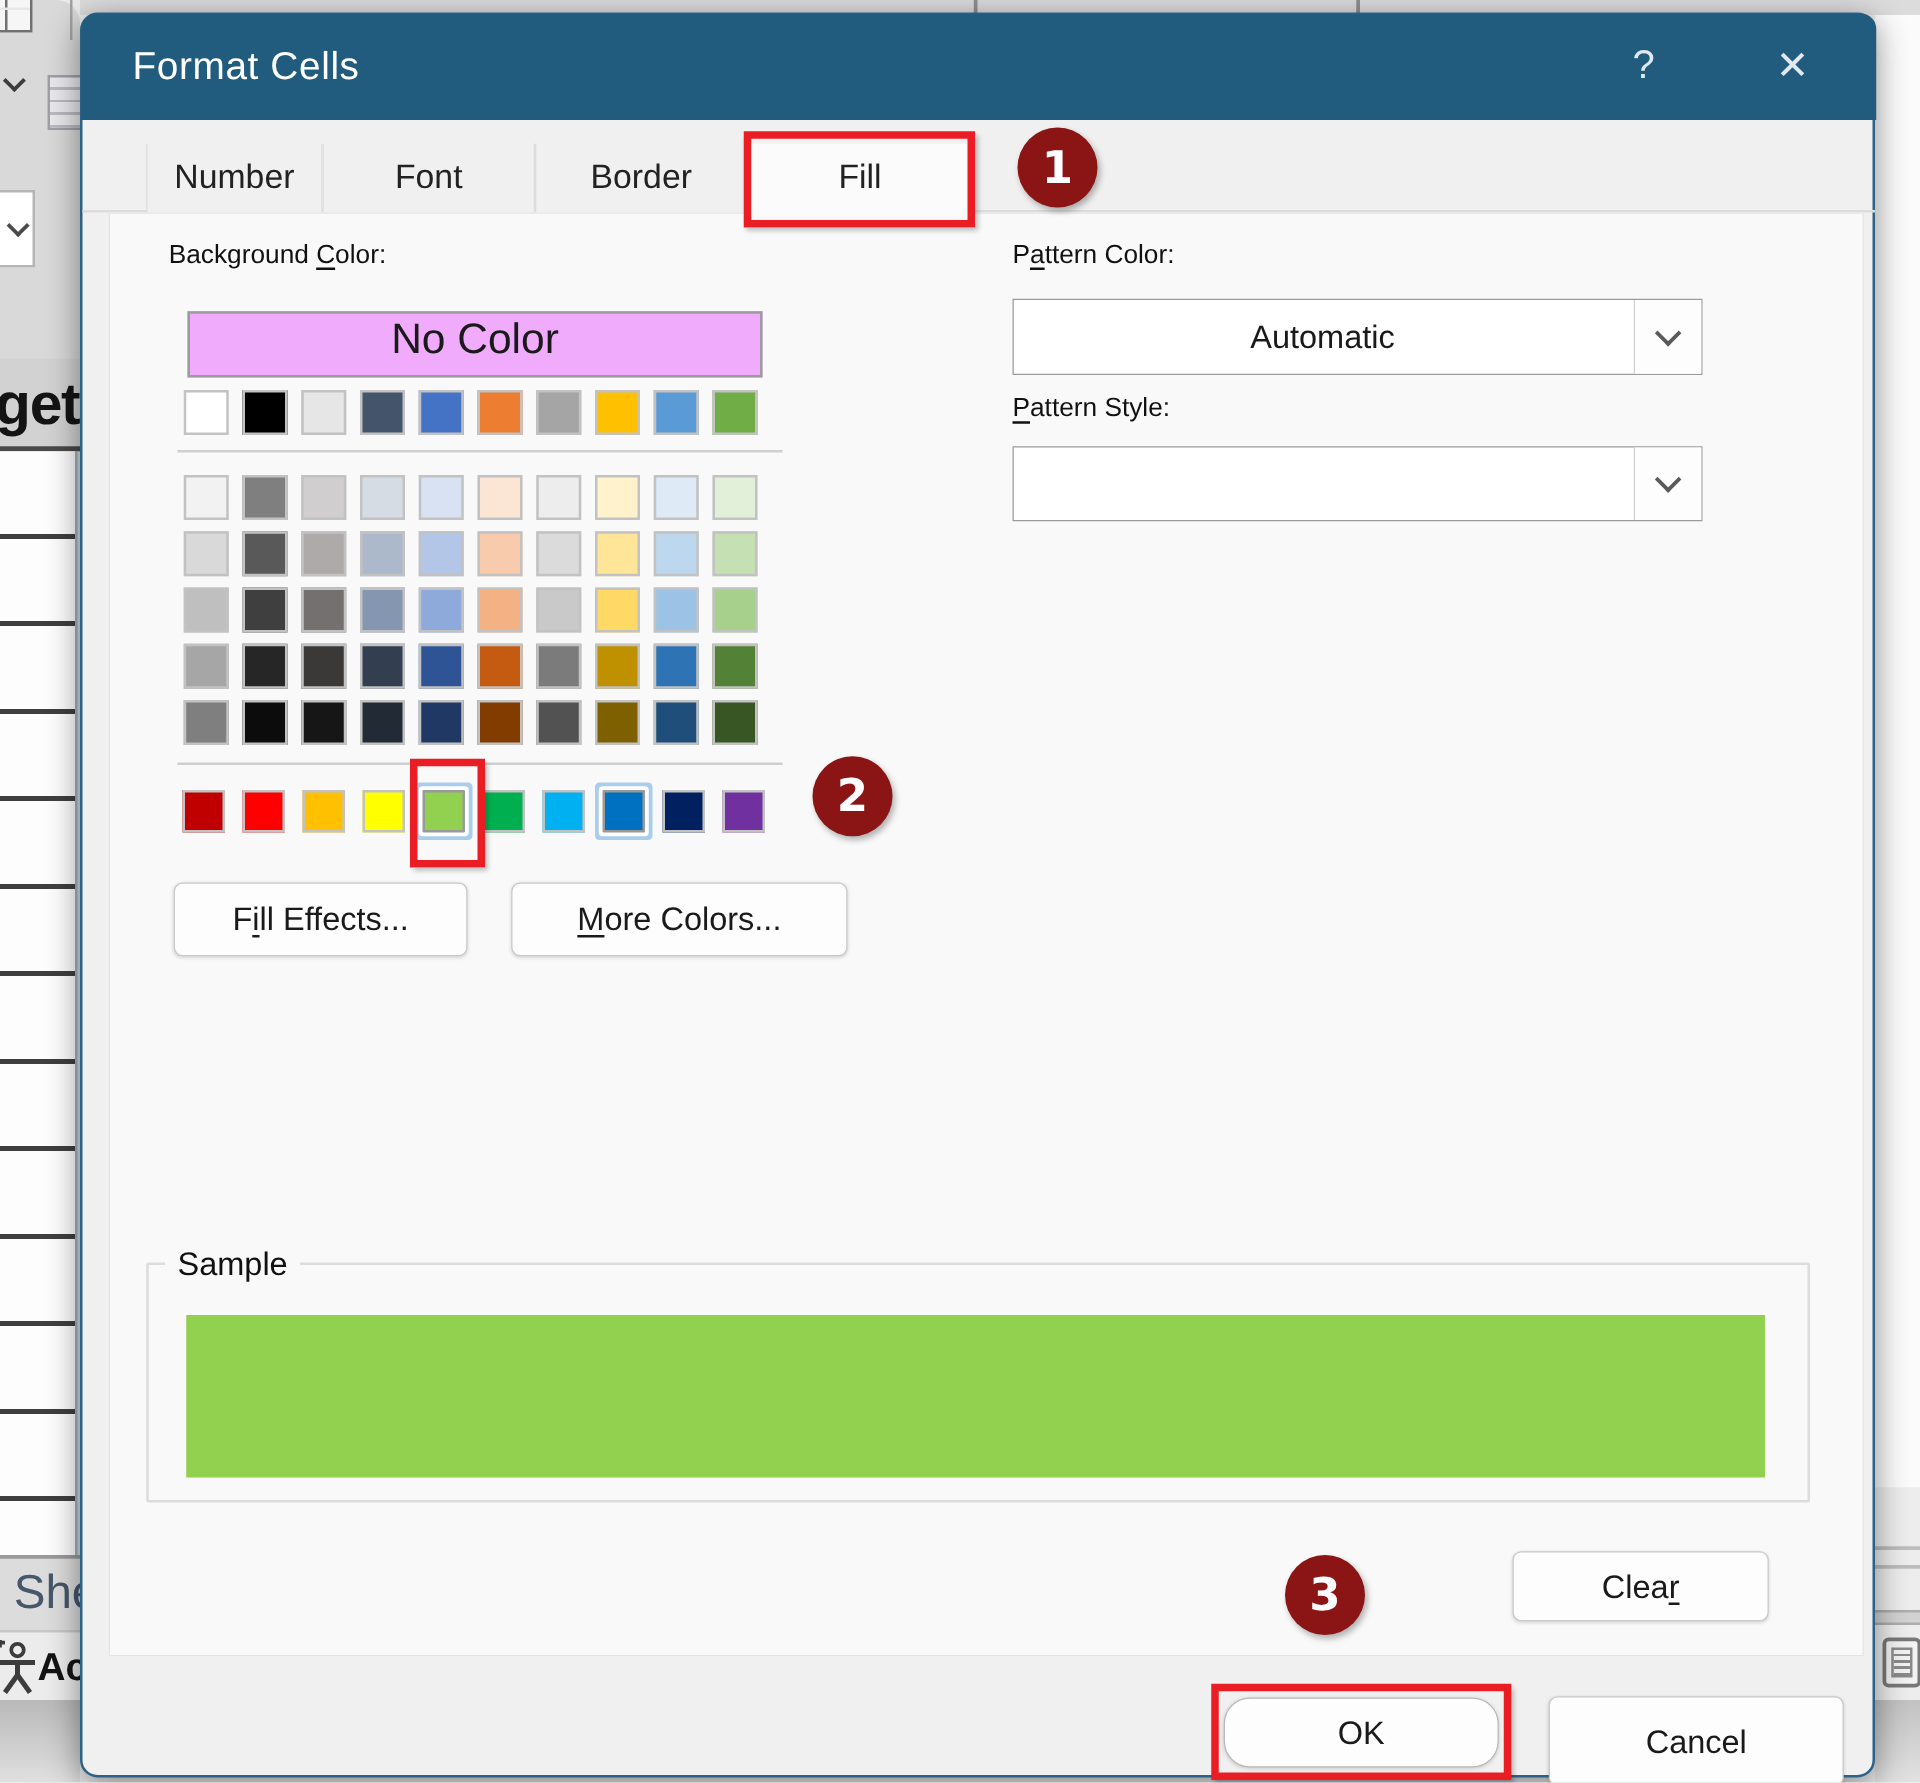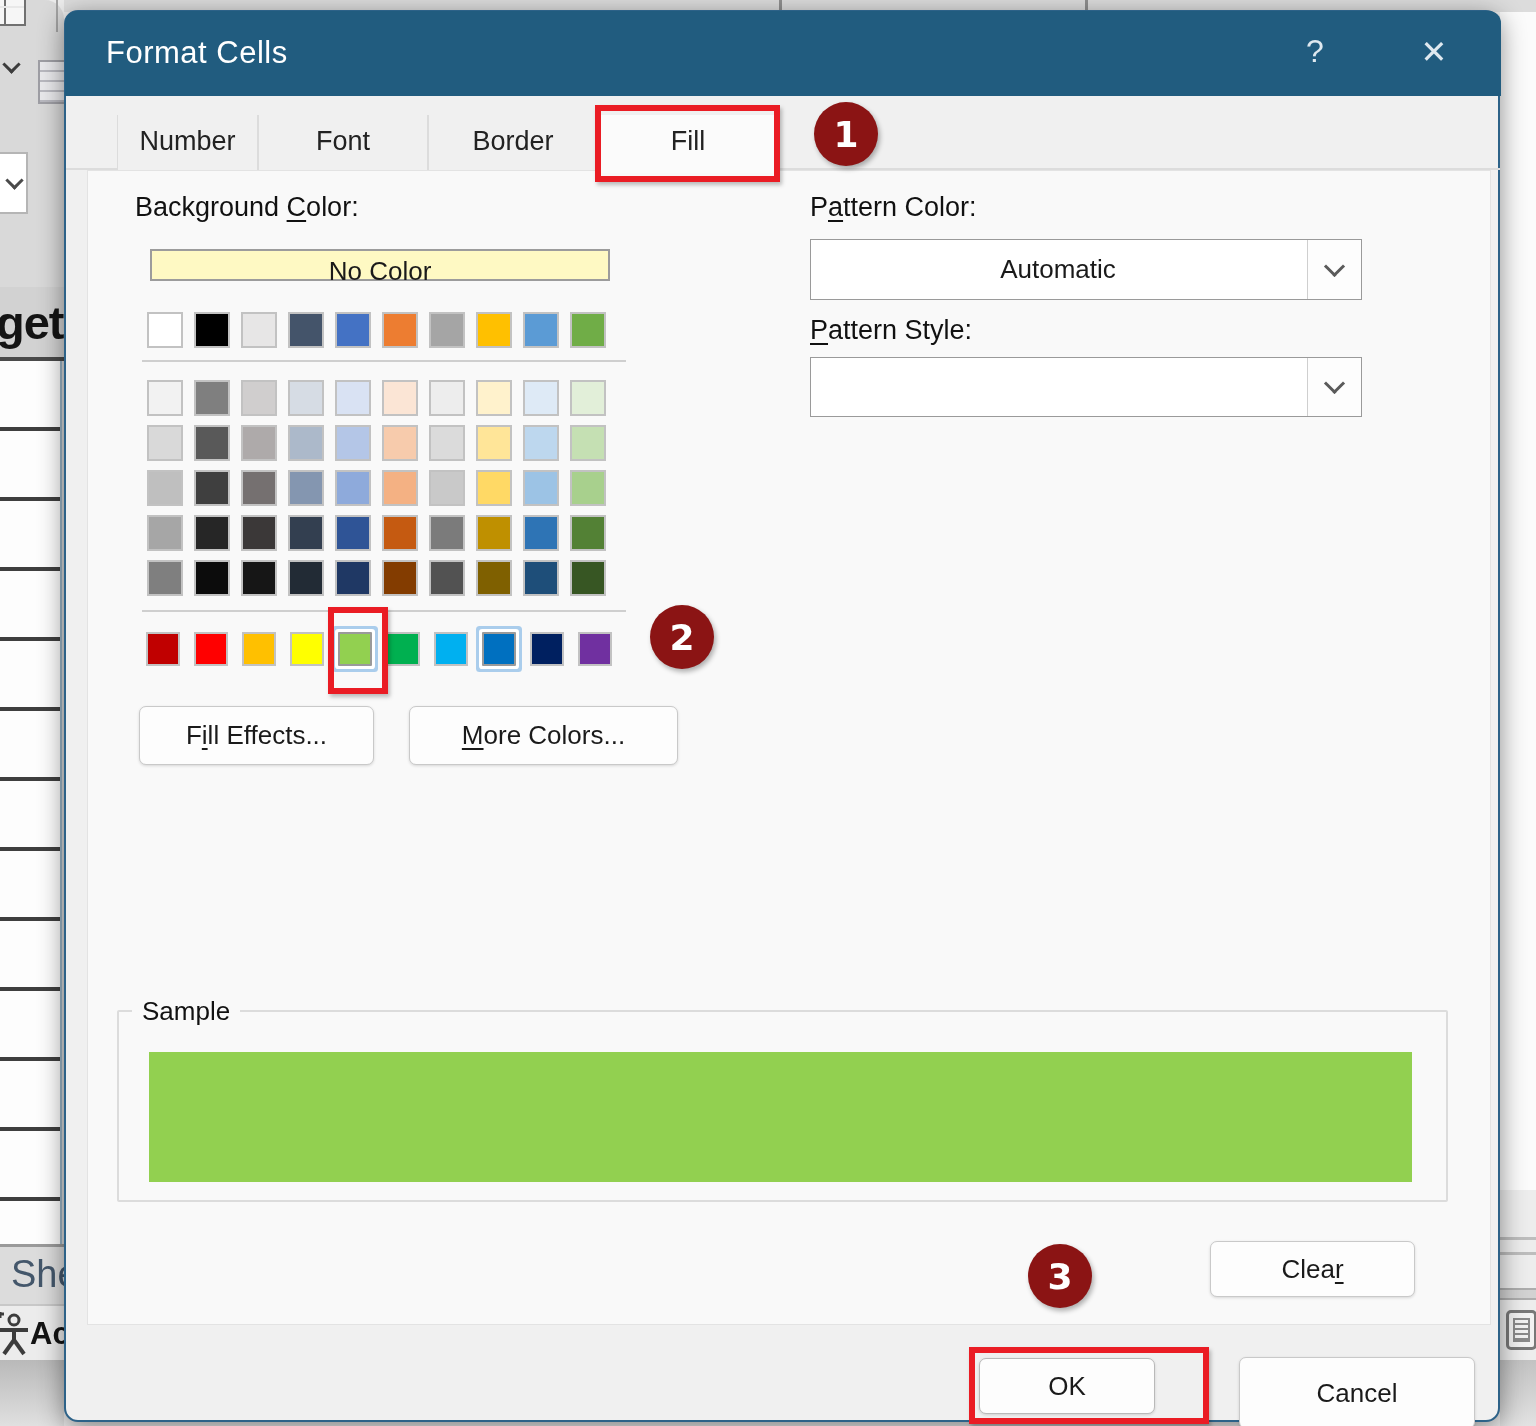--- a/index.html
+++ b/index.html
@@ -56,41 +56,41 @@
   .tabstrip-line { position:absolute; left:0px; top:156px; width:1434px; height:2px; background:#dcdcdc; }
   .tab { position:absolute; top:103px; height:55px; background:#f0f0f0; border-right:1px solid #dcdcdc; border-left:1px solid #dcdcdc;
       font-size:27px; color:#222; text-align:center; line-height:53px; }
   .tab-0 { left:51px; width:141px; }
   .tab-1 { left:192px; width:170px; }
   .tab-2 { left:362px; width:170px; }
   .tab-3 { left:532px; width:180px; background:#fbfbfb; height:58px; border:none; z-index:2; }
 
   .panel { position:absolute; left:21px; top:158px; width:1404px; height:1155px; background:#f9f9f9; border:1px solid #e3e3e3; }
 
-  .field-label { position:absolute; font-size:27px; color:#111; }
+  .field-label { position:absolute; font-size:21px; color:#111; }
   .accel { text-decoration:underline; text-underline-offset:4px; }
 
-  .no-color-btn { position:absolute; left:84px; top:237px; width:460px; height:32px; background:#fef9c3; border:2px solid #9c9c9c;
-      font-size:26px; text-align:center; line-height:40px; }
+  .no-color-btn { position:absolute; left:84px; top:237px; width:460px; height:53px; background:#f0abfc; border:2px solid #9c9c9c;
+      font-size:34px; text-align:center; line-height:40px; }
 
   .theme-row { position:absolute; left:81px; top:300px; display:flex; gap:11px; }
   .swatch { border:2px solid #c2c2c2; }
   .divider { position:absolute; left:76px; width:484px; height:2px; background:#cfcfcf; }
   .variant-grid { position:absolute; left:81px; top:368px; }
   .prow { display:flex; gap:11px; margin-bottom:9px; }
   .std-row { position:absolute; left:80px; top:620px; display:flex; }
   .pcell { width:48px; height:34px; }
   .swatch.sel, .swatch.foc { box-shadow:0 0 0 3px #fff, 0 0 0 6px #aacdec; border-color:#9a9a9a; border-radius:1px; }
 
   .dlg-btn { position:absolute; background:#fdfdfd; border:1px solid #c9c9c9; border-radius:7px; box-shadow:0 1px 3px rgba(0,0,0,.14);
       font-size:26px; text-align:center; display:flex; align-items:center; justify-content:center; }
   .fill-effects { left:73px; top:694px; width:235px; height:59px; }
   .more-colors { left:343px; top:694px; width:269px; height:59px; }
   .clear-btn { left:1144px; top:1229px; width:205px; height:56px; }
-  .ok-btn { left:913px; top:1346px; width:176px; height:56px; border-color:#b9b9b9; }
+  .ok-btn { left:913px; top:1346px; width:220px; height:56px; border-color:#b9b9b9;border-radius:21px; }
   .cancel-btn { left:1173px; top:1345px; width:236px; height:72px; }
 
   .combo { position:absolute; left:744px; width:552px; background:#fff; border:1px solid #9a9a9a; }
   .combo-1 { top:227px; height:61px; }
   .combo-2 { top:345px; height:60px; }
   .combo .value { position:absolute; left:0; right:56px; top:0; bottom:0; font-size:26px; display:flex; align-items:center; justify-content:center; }
   .combo .dd { position:absolute; right:0; top:0; bottom:0; width:54px; border-left:1px solid #cfcfcf; background:#fdfdfd; }
   .combo .chev { position:absolute; right:19px; top:50%; margin-top:-11px; width:15px; height:15px;
       border-right:3px solid #5a5a5a; border-bottom:3px solid #5a5a5a; transform:rotate(45deg); }
 

